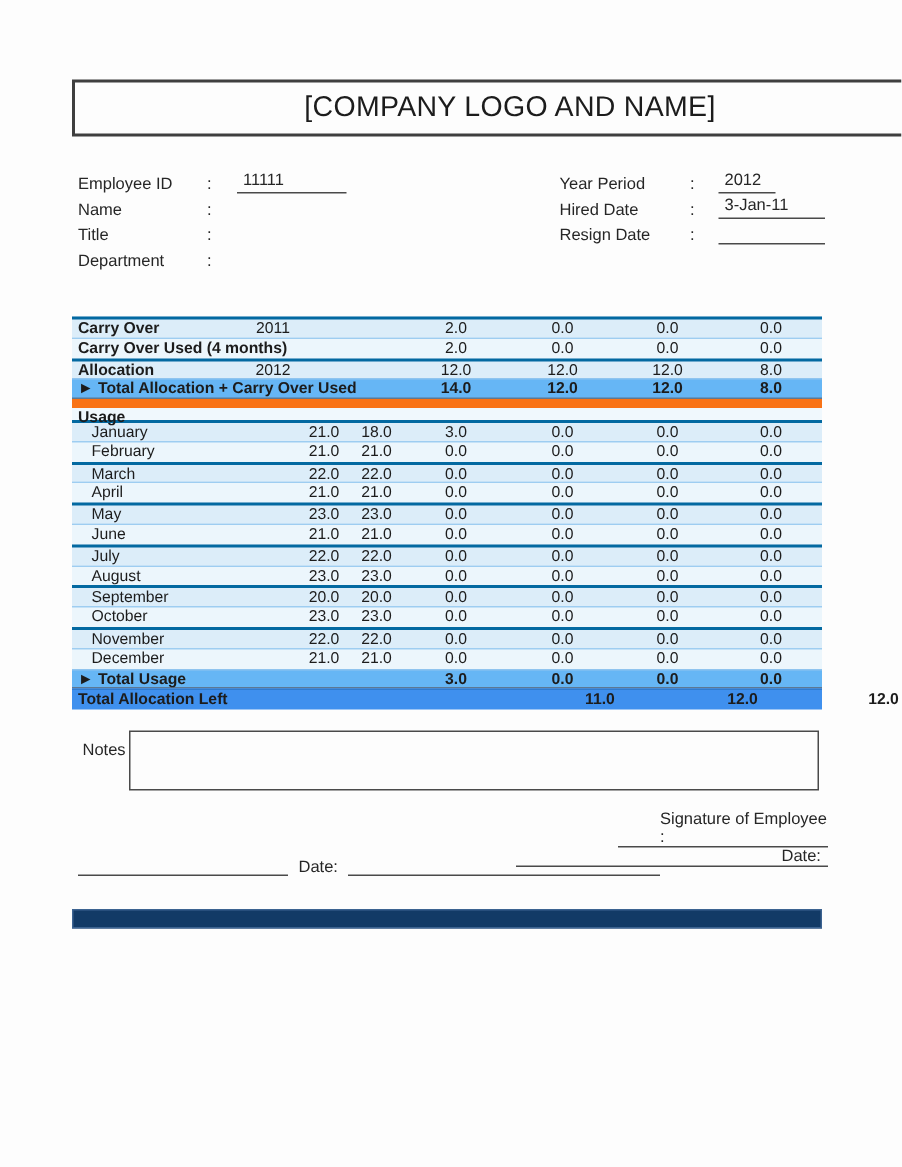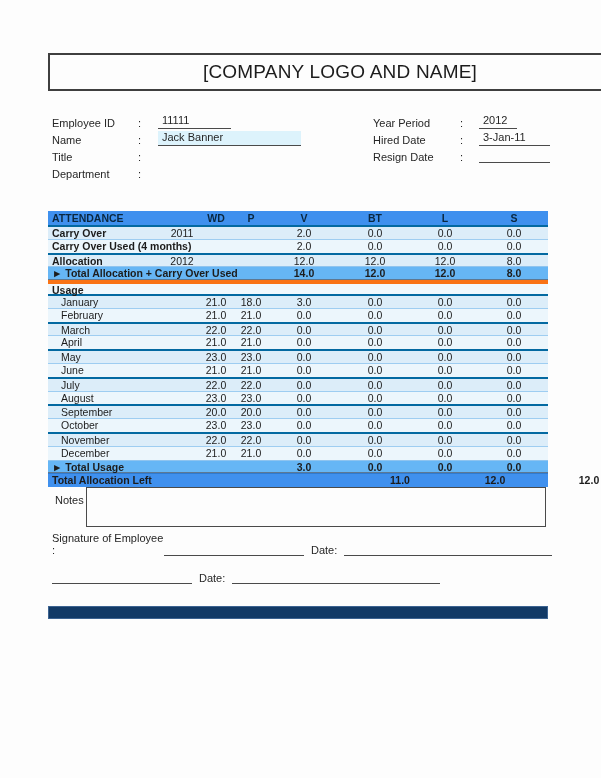--- a/index.html
+++ b/index.html
@@ -39,40 +39,40 @@
   
   .atable { position:absolute; left:48px; top:211px; width:500px; }
   .trow {
     display:grid; grid-template-columns:118px 32px 36px 34px 72px 70px 70px 68px;
     height:13.8px; align-items:center; box-sizing:border-box;
   }
   .trow.header { height:14px; background:#3f90ee; }
   .trow.header .cell { color:#0a2740; font-weight:bold; }
   .band1 { background:#dcedf9; border-top:2px solid #0369a1; }
   .band2 { background:#ecf6fc; border-top:1px solid #9ecdf1; }
-  .section { background:#f0f8fd; border-top:4px solid #f97316; }
+  .section { background:#f0f8fd; border-top:6px solid #f97316; }
   .total-mid { background:#66b6f5; border-top:1px solid #8fc4ef; border-bottom:1px solid #5c7florida; }
   .total-mid { border-bottom:1px solid #5d7893; }
   .total-strong { background:#3f90ee; border-top:1px solid #2f7bd0;gap:24px; }
   .cell { font-size:10.5px; color:#1c1c1c; line-height:13px; }
   .lbl { padding-left:4px; white-space:nowrap; overflow:visible; }
   .lbl.indent { padding-left:13px; }
   .yr, .num { text-align:center; }
   .b { font-weight:bold; }
 
   
   .notes-label { position:absolute; left:55px; top:494px; font-size:11px; color:#262626; }
   .notes-box {
     position:absolute; left:86px; top:487px; width:460px; height:40px;
     border:1.5px solid #4a4a4a; box-sizing:border-box; background:#fdfdfd;
   }
 
   
   .sig-row { position:absolute; left:52px; width:500px; height:16px; font-size:11px; color:#262626; display:flex; align-items:flex-end; }
-  .sig-row.first  { top:540px; }
+  .sig-row.first  { top:540px;flex-direction:column; }
   .sig-row.second { top:568px; }
   .sig-label { display:inline-block; width:112px; }
   .sig-line { display:inline-block; width:140px; border-bottom:1px solid #4a4a4a; height:13px; }
   .date-label { display:inline-block; margin-left:7px; width:31px; }
   .date-line { display:inline-block; width:208px; border-bottom:1px solid #4a4a4a; height:13px; margin-left:2px; }
 
   
   .bottom-bar {
     position:absolute; left:48px; top:606px; width:500px; height:13px;
     background:#123a66; border:1px solid #3c6391; box-sizing:border-box;
@@ -89,21 +89,20 @@
 
   <div class="info-left">
     <div class="info-row">
       <span class="ilabel">Employee ID</span>
       <span class="icolon">:</span>
       <span class="ivalue">11111</span>
     </div>
     <div class="info-row">
       <span class="ilabel">Name</span>
       <span class="icolon">:</span>
-      <span class="ivalue">Jack Banner</span>
     </div>
     <div class="info-row">
       <span class="ilabel">Title</span>
       <span class="icolon">:</span>
     </div>
     <div class="info-row">
       <span class="ilabel">Department</span>
       <span class="icolon">:</span>
     </div>
   </div>
@@ -120,30 +119,20 @@
       <span class="ivalue">3-Jan-11</span>
     </div>
     <div class="info-row">
       <span class="ilabel">Resign Date</span>
       <span class="icolon">:</span>
       <span class="ivalue"></span>
     </div>
   </div>
 
   <div class="atable">
-    <div class="trow header">
-      <div class="cell lbl">ATTENDANCE</div>
-      <div class="cell yr"></div>
-      <div class="cell num">WD</div>
-      <div class="cell num">P</div>
-      <div class="cell num">V</div>
-      <div class="cell num">BT</div>
-      <div class="cell num">L</div>
-      <div class="cell num">S</div>
-    </div>
     <div id="tbody">
         <div class="trow band1">
           <div class="cell lbl b">Carry Over</div>
           <div class="cell yr">2011</div>
           <div class="cell num"></div>
           <div class="cell num"></div>
           <div class="cell num">2.0</div>
           <div class="cell num">0.0</div>
           <div class="cell num">0.0</div>
           <div class="cell num">0.0</div>

